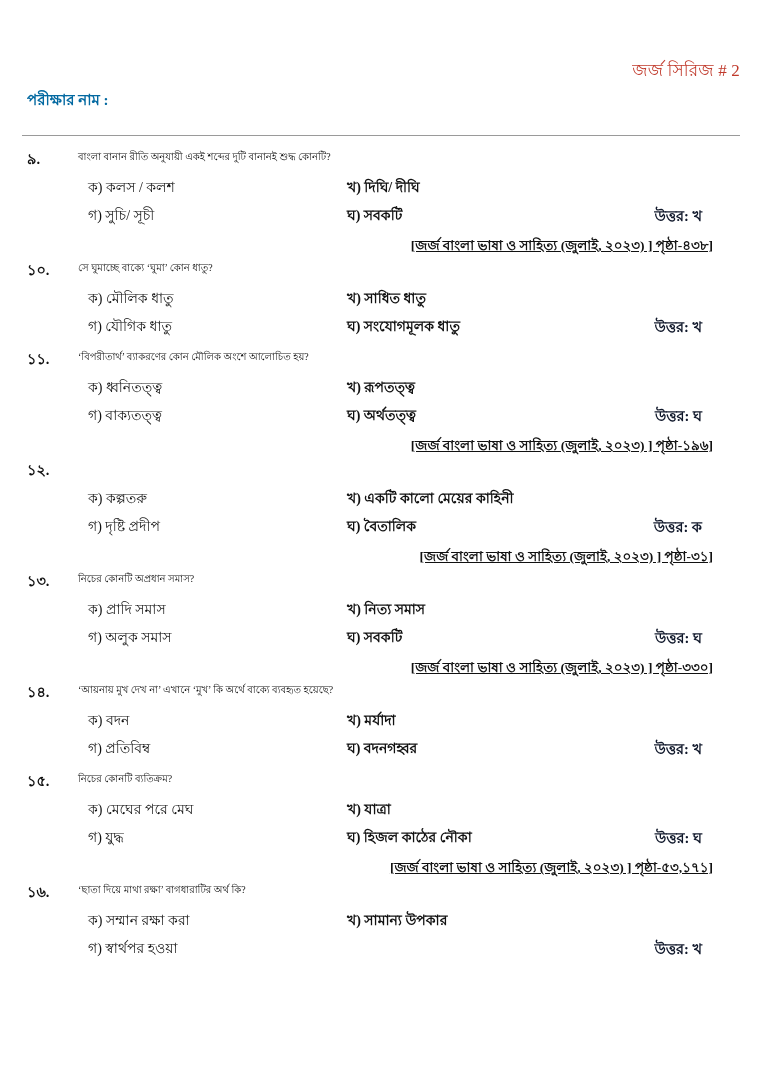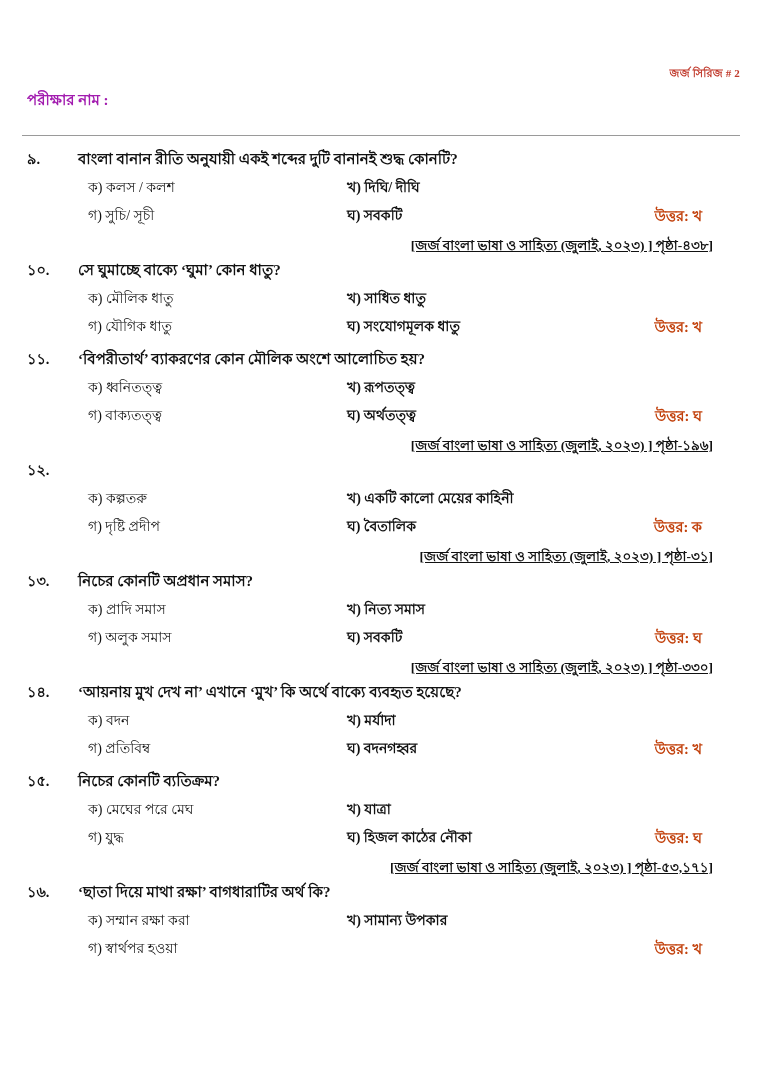--- a/index.html
+++ b/index.html
@@ -22,34 +22,33 @@
     box-sizing: border-box;
     padding: 0;
     position: relative;
   }
 
   
   .series-header {
     position: absolute;
     top: 57px;
     right: 28px;
-    font-size: 11px;
-    font-weight: bold;
+    font-size: 17px;
+    font-weight: normal;
     color: #c0392b;
     letter-spacing: 0.2px;
     white-space: nowrap;
-    margin-top: 8px;
   }
   .exam-name {
     position: absolute;
     top: 88px;
     left: 27px;
     font-size: 15px;
     font-weight: bold;
-    color: #a21caf;
+    color: #0369a1;
     white-space: nowrap;
   }
   .divider {
     position: absolute;
     top: 135px;
     left: 22px;
     width: 718px;
     height: 1px;
     background: #9a9a9a;
   }
@@ -72,22 +71,22 @@
     height: 29px;
   }
   .q-num {
     width: 51px;
     flex: 0 0 51px;
     font-size: 14.5px;
     font-weight: bold;
     color: #111;
   }
   .q-text {
-    font-size: 15px;
-    font-weight: bold;
+    font-size: 10px;
+    font-weight: normal;
     color: #111;
     white-space: nowrap;
   }
 
   .opt-row {
     display: flex;
     align-items: flex-start;
     height: 28px;
     line-height: 1.0;
     padding-left: 61px;
@@ -96,21 +95,21 @@
   .opt {
     font-size: 14px;
     color: #111;
     white-space: nowrap;
   }
   .opt.col-a { flex: 0 0 259px; }
   .opt.col-b { flex: 0 0 290px; font-weight: bold; }
   .answer {
     font-size: 14.5px;
     font-weight: bold;
-    color: #c2410c;
+    color: #0f172a;
     white-space: nowrap;
     margin-left: auto;
     padding-right: 38px;
   }
   .ref-row {
     height: 26px;
     line-height: 1.0;
     text-align: right;
     padding-right: 27px;
   }

